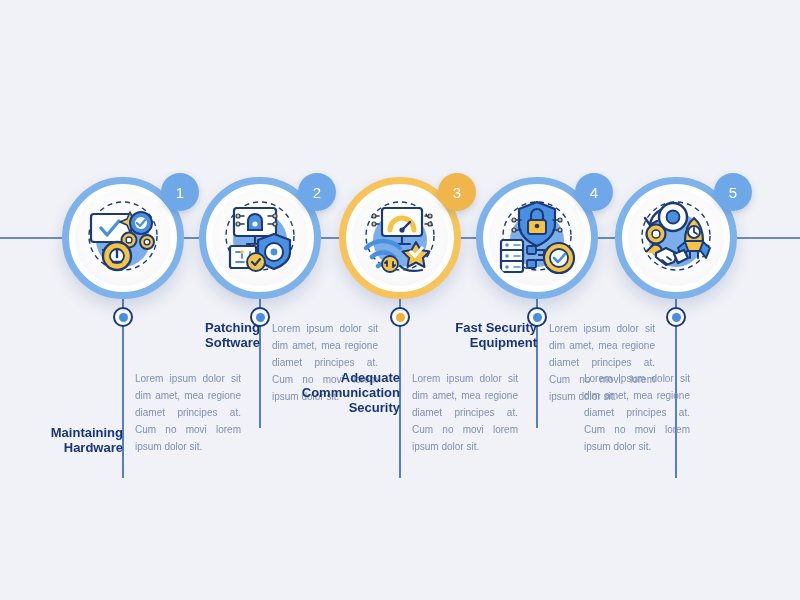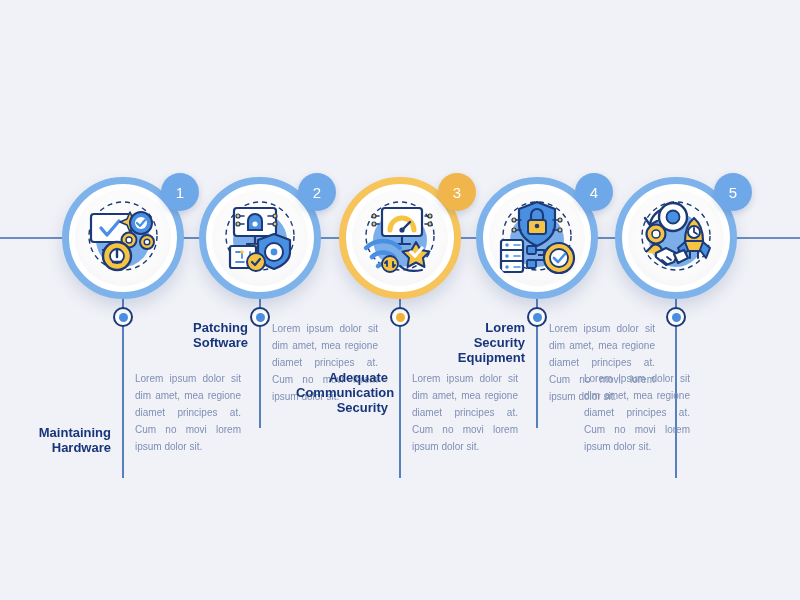--- a/index.html
+++ b/index.html
@@ -127,21 +127,21 @@
     display: flex;
     align-items: flex-start;
   }
   .title {
     width: 104px;
     text-align: right;
     color: #16357a;
     font-weight: bold;
     font-size: 13px;
     line-height: 15px;
-    padding-right: 12px;
+    padding-right: 0;
     box-sizing: border-box;
   }
   .body {
     width: 118px;
     color: #7f8fb5;
     font-size: 10px;
     line-height: 17px;
     text-align: justify;
     padding-left: 12px;
     box-sizing: border-box;
@@ -292,21 +292,21 @@
               <rect x="38" y="70" width="9" height="8" rx="1.5" fill="#4a90e2" stroke="#1b3a77" stroke-width="1.8"></rect>
               <path d="M47 60h8v10h-8M55 65h-6" stroke="#1b3a77" stroke-width="1.8" fill="none"></path>
               <circle cx="70" cy="68" r="15" fill="#f7c343" stroke="#1b3a77" stroke-width="2.2"></circle>
               <circle cx="70" cy="68" r="9" fill="#ffffff" stroke="#1b3a77" stroke-width="1.8"></circle>
               <path d="M65 68l4 4 7-8" fill="none" stroke="#4a90e2" stroke-width="2.6" stroke-linecap="round" stroke-linejoin="round"></path>
             </svg>
           </div>
         </div>
         <div class="badge">4</div>
         <div class="txt" style="top: 320px; left: -104px;">
-          <div class="title">Lorem Security Equipment</div>
+          <div class="title">Fast Security Equipment</div>
           <div class="body">Lorem ipsum dolor sit dim amet, mea regione diamet principes at. Cum no movi lorem ipsum dolor sit.</div>
         </div>
       </div>
       <div class="step" style="left: 676px;">
         <div class="stem" style="top: 290px; height: 188px;"></div>
         <div class="marker" style="top: 307px;">
           <i></i>
         </div>
         <div class="bubble">
           <div class="bubble-inner">

